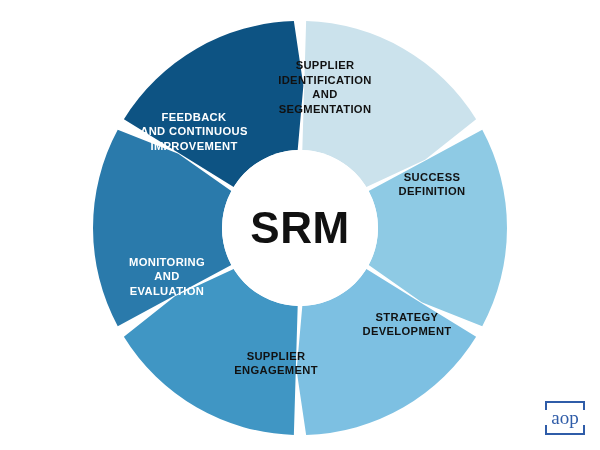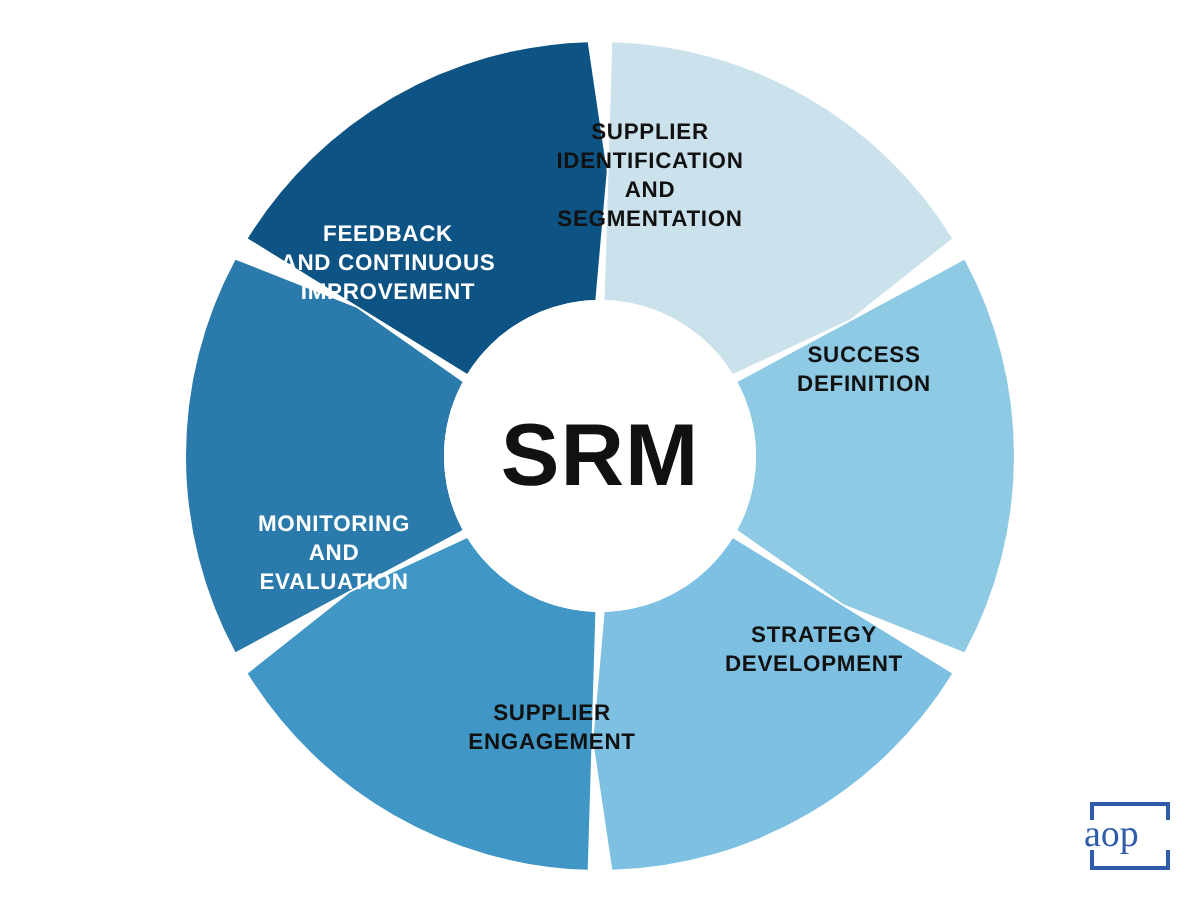--- a/index.html
+++ b/index.html
@@ -78,21 +78,21 @@
   }
   .logo-gap-left  { left: 2px; }
   .logo-gap-right { left: 41px; }
   .logo-text {
     position: absolute;
     left: 0;
     top: 0;
     width: 46px;
     height: 36px;
     line-height: 36px;
-    text-align: left;
+    text-align: center;
     font-family: "Liberation Serif", serif;
     font-size: 19px;
     font-weight: normal;
     color: #2f5ca8;
     letter-spacing: 0px;
   }
 </style>
 </head>
 <body>
 

